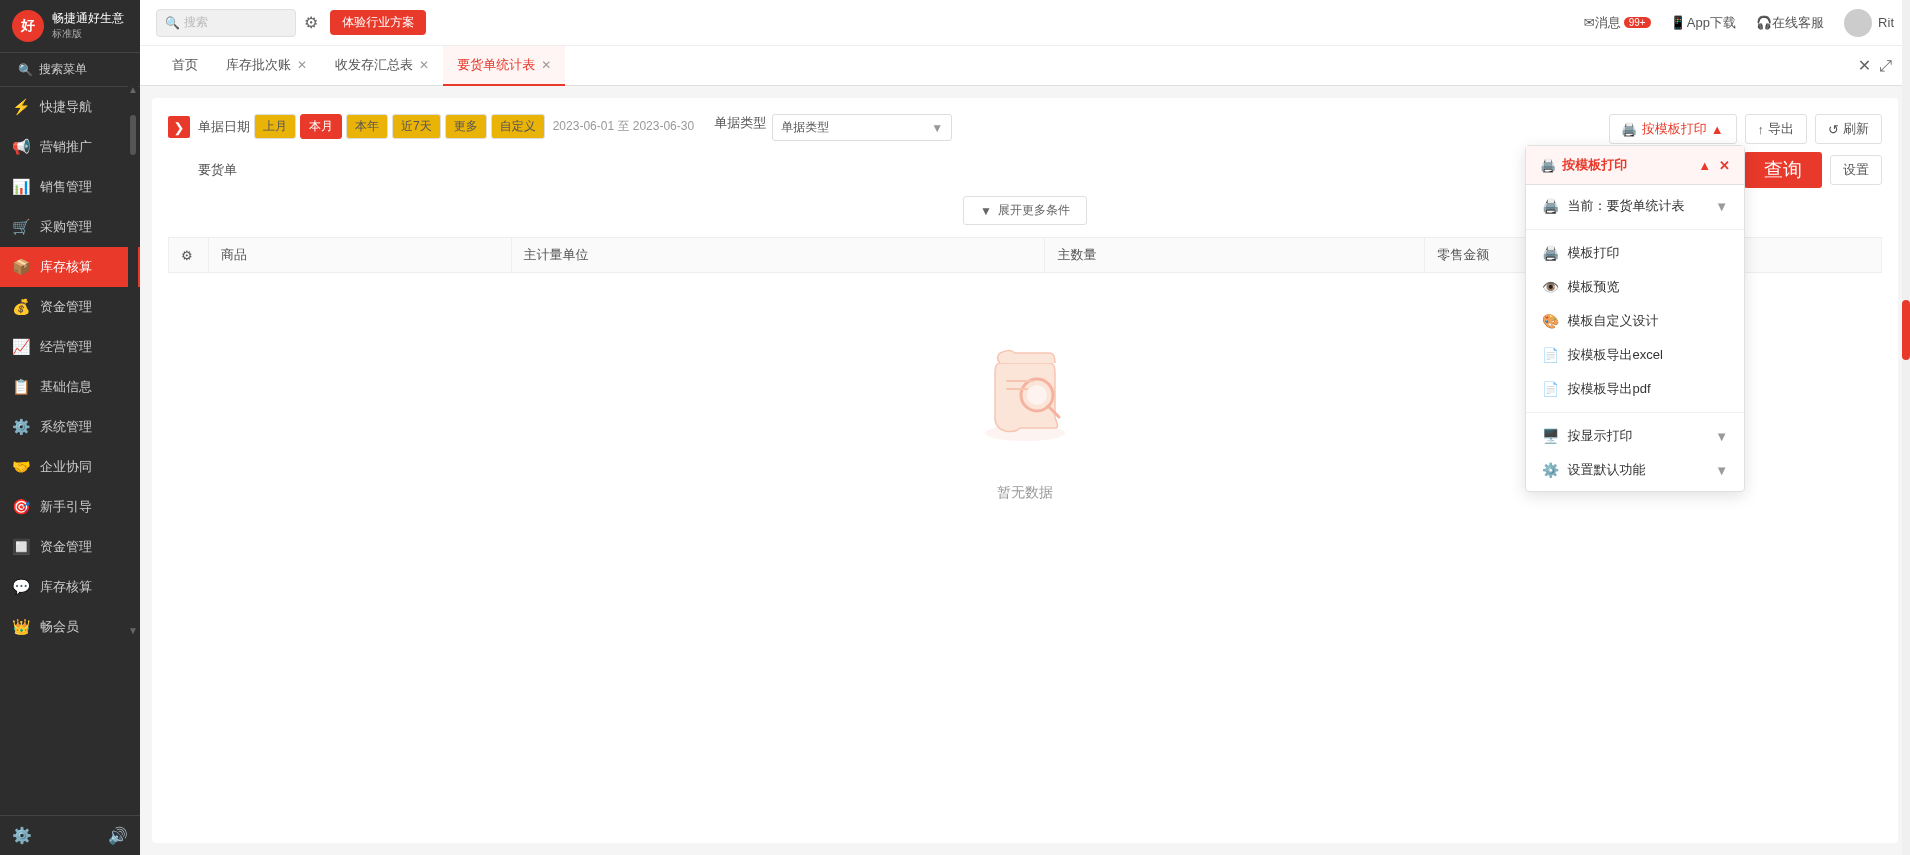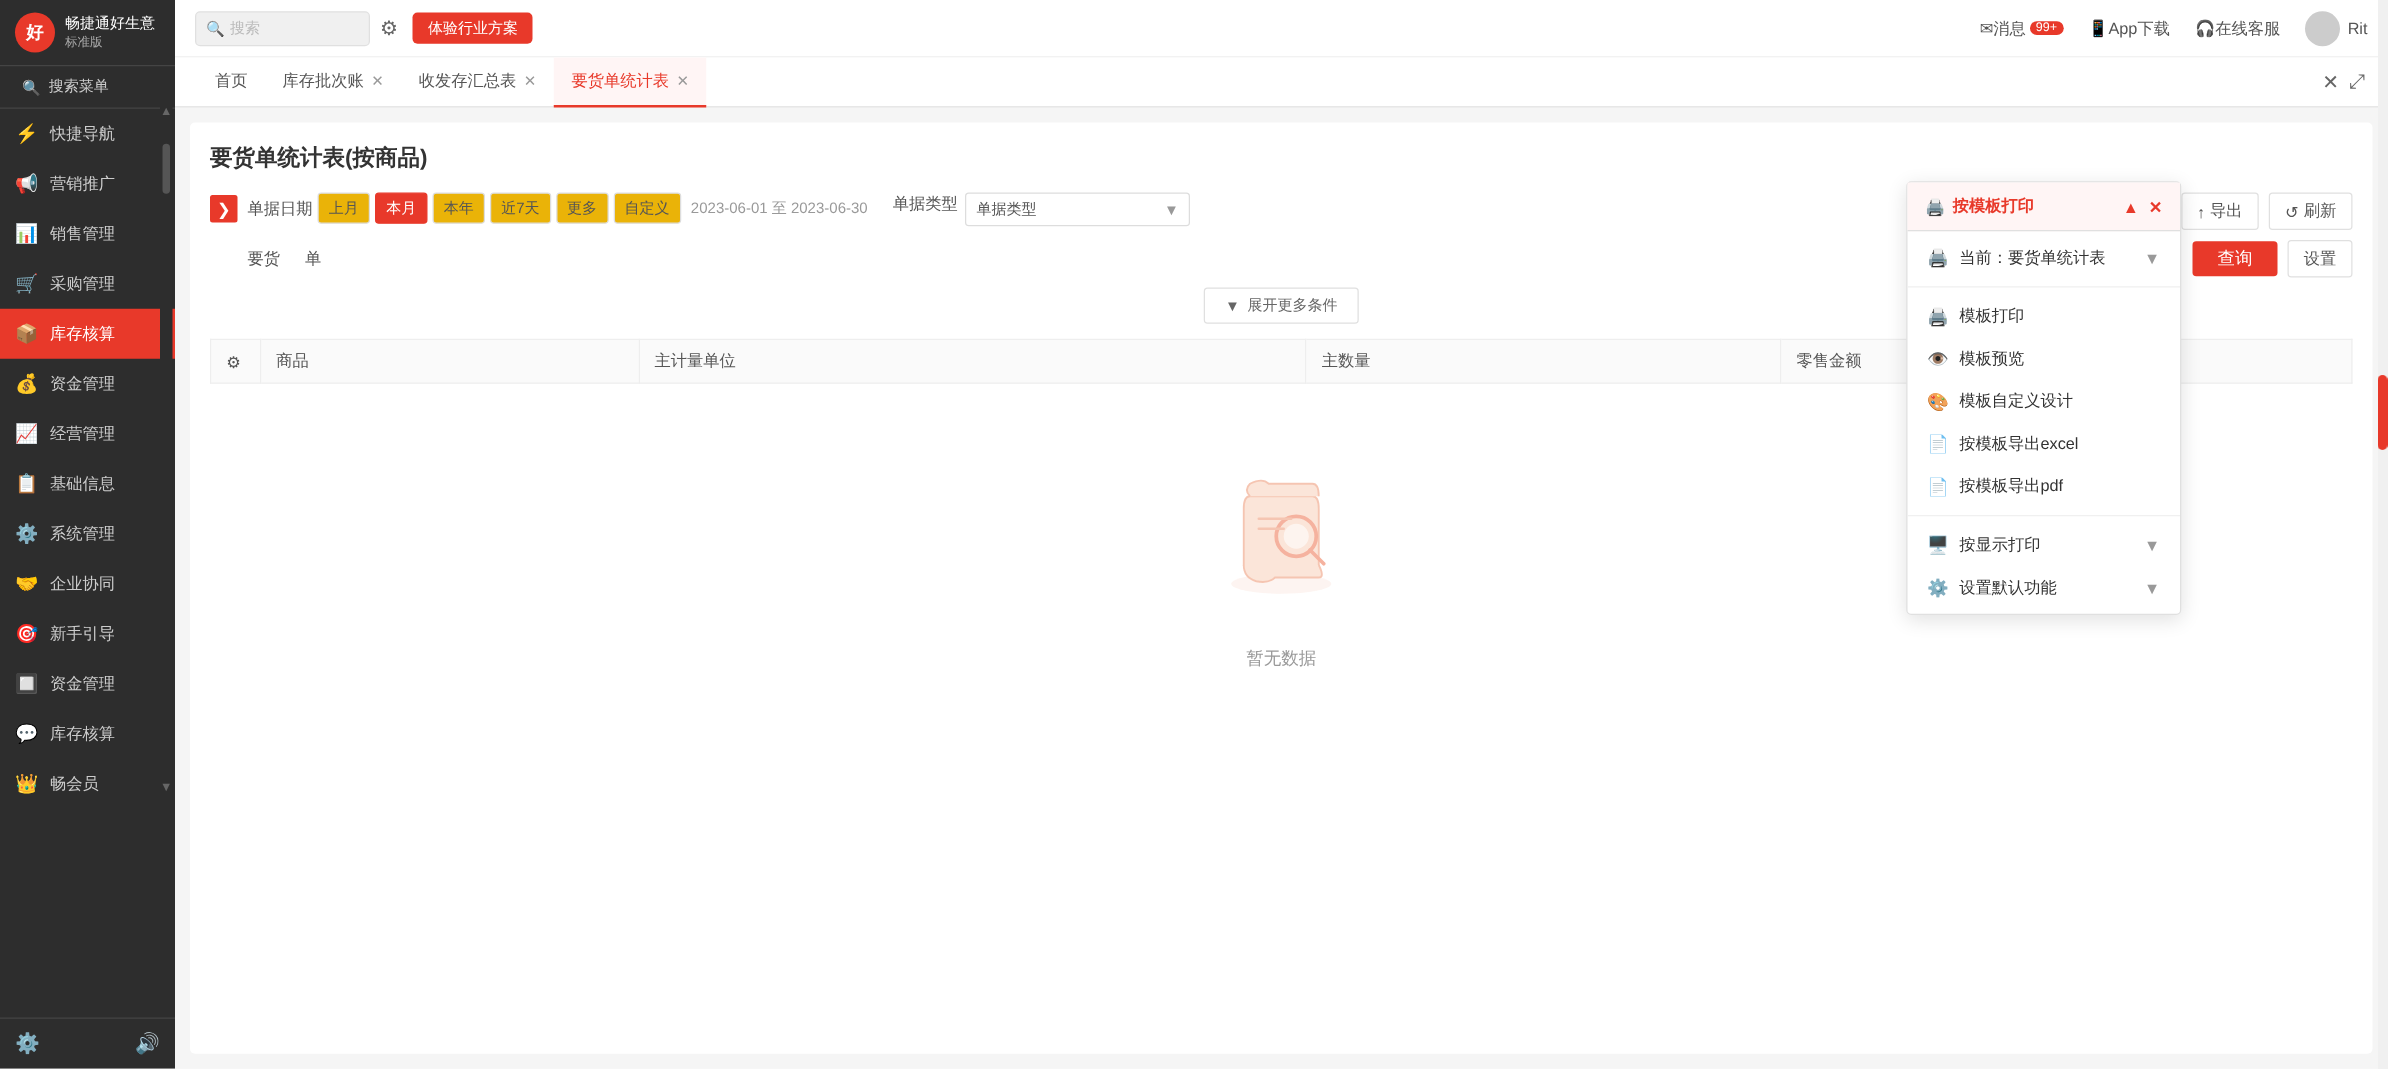--- a/index.html
+++ b/index.html
@@ -120,21 +120,21 @@
       border: 1px solid #e0e0e0; border-radius: 3px; background: #fff;
       cursor: pointer; font-size: 13px; color: #555;
     }
     .btn-refresh {
       display: flex; align-items: center; gap: 4px; padding: 5px 12px;
       border: 1px solid #e0e0e0; border-radius: 3px; background: #fff;
       cursor: pointer; font-size: 13px; color: #555;
     }
     .btn-query {
       padding: 5px 20px; background: #e8392a; color: #fff;
-      border: none; border-radius: 3px; cursor: pointer; font-size: 14px;
+      border: none; border-radius: 3px; cursor: pointer; font-size: 19px;
     }
     .btn-settings {
       padding: 5px 12px; border: 1px solid #e0e0e0; border-radius: 3px;
       background: #fff; cursor: pointer; font-size: 13px; color: #555;
     }
 
     
     .data-table { width: 100%; border-collapse: collapse; }
     .data-table th {
       background: #fafafa; border: 1px solid #eee;
@@ -320,21 +320,20 @@
     </div>
     <div class="tabs-actions">
       <button class="tab-action-btn">✕</button>
       <button class="tab-action-btn">⤢</button>
     </div>
   </div>
 
   <div class="content">
     <div class="page-content">
 
-      <div class="page-title">要货单统计表(按商品)</div>
 
       <div style="display:flex; align-items:flex-start; margin-bottom:8px; flex-wrap:wrap; gap:8px;">
 
         <div style="background:#e8392a; color:#fff; width:22px; height:22px; border-radius:2px; display:flex; align-items:center; justify-content:center; cursor:pointer; flex-shrink:0; margin-top:2px;">❯</div>
 
         <div style="display:flex; align-items:center; gap:4px; flex-wrap:wrap;">
           <span style="color:#555; font-size:13px; white-space:nowrap;">单据日期</span>
           <button class="date-btn">上月</button>
           <button class="date-btn active">本月</button>
           <button class="date-btn">本年</button>
@@ -362,21 +361,21 @@
             <span>↑</span>
             <span>导出</span>
           </button>
           <button class="btn-refresh">
             <span>↺</span>
             <span>刷新</span>
           </button>
         </div>
       </div>
 
-      <div style="display:flex; align-items:center; gap:20px; margin-bottom:8px;">
+      <div style="display:flex; align-items:center; gap:0; margin-bottom:8px;">
         <span style="color:#555; font-size:13px; margin-left:30px;">要货</span>
         <span style="color:#555; font-size:13px;">单</span>
 
         <div style="margin-left:auto; display:flex; align-items:center; gap:8px;">
           <span style="color:#999; font-size:16px; cursor:pointer;">···</span>
           <button class="btn-query">查询</button>
           <button class="btn-settings">设置</button>
         </div>
       </div>
 

